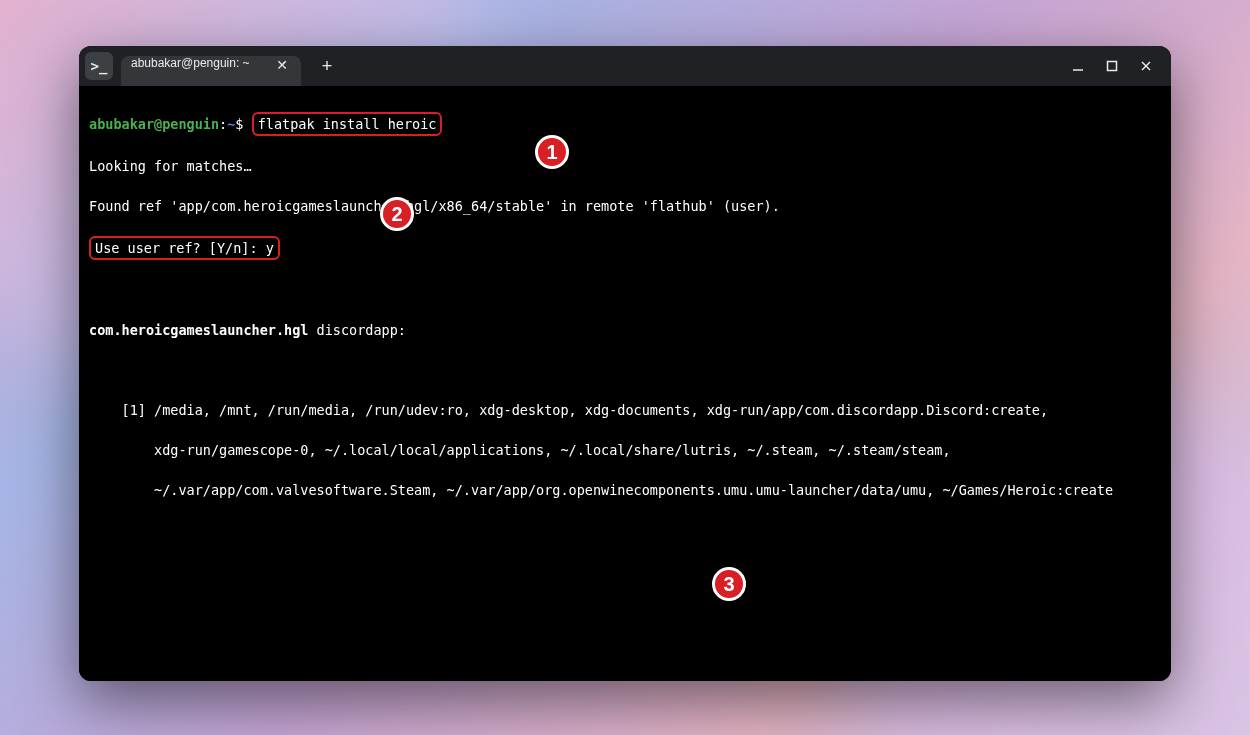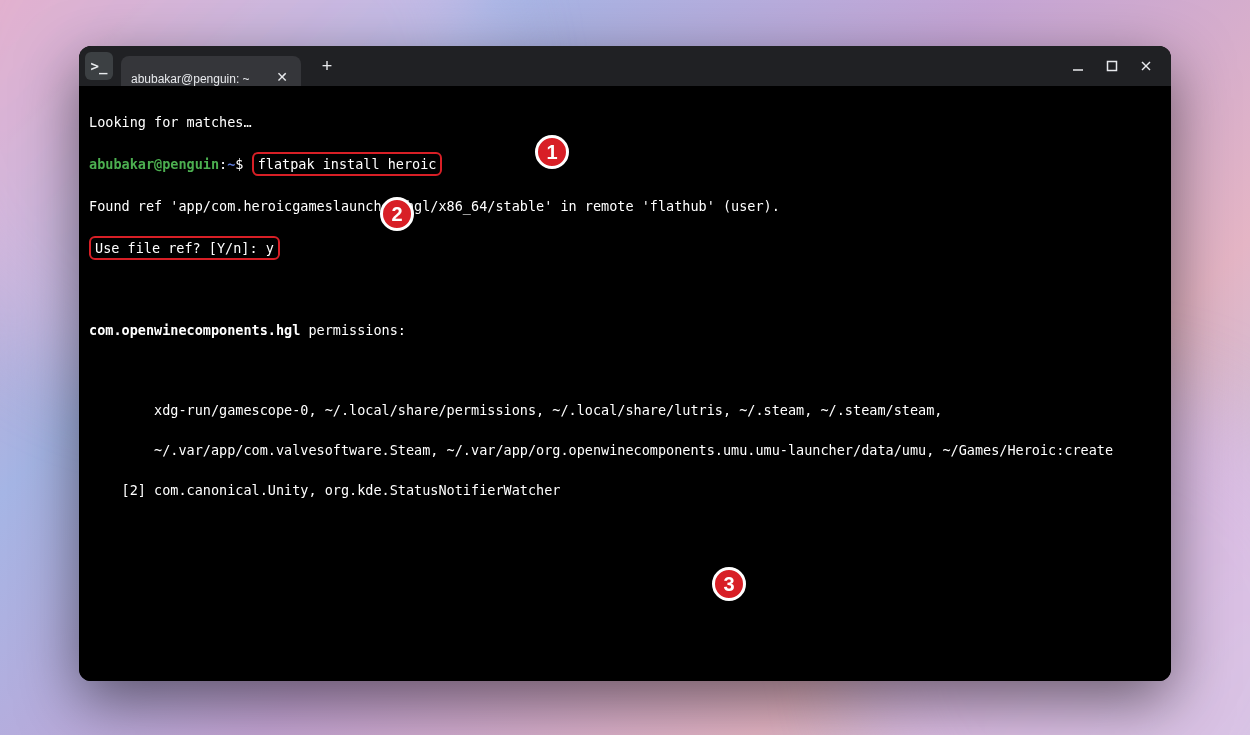--- a/index.html
+++ b/index.html
@@ -65,21 +65,21 @@
     color: #e8eaed;
     font-family: monospace;
     font-size: 14px;
     font-weight: bold;
   }
   .tab {
     height: 30px;
     background: #35363a;
     border-radius: 8px 8px 0 0;
     display: flex;
-    align-items: flex-end;
+    align-items: flex-start;
     padding: 0 10px;
     margin-top: 10px;
     color: #e8eaed;
     font-size: 12px;
     min-width: 180px;
   }
   .tab-title { flex: 1; }
   .tab-close {
     width: 18px;
     height: 18px;
@@ -180,30 +180,30 @@
     </div>
     <div class="win-btn">
       <svg viewBox="0 0 14 14">
           <line x1="3" y1="3" x2="11" y2="11" stroke="#e8eaed" stroke-width="1.5"></line>
           <line x1="11" y1="3" x2="3" y2="11" stroke="#e8eaed" stroke-width="1.5"></line>
         </svg>
     </div>
   </div>
 
   <div class="terminal">
+<span class="row"><span class="prompt-user">abubakar</span><span class="prompt-user">@</span><span class="prompt-host">penguin</span><span>:</span><span class="prompt-path">~</span><span>$</span> <span class="hl-box"><span>flatpak install heroic</span></span></span>
 <span class="row">Looking for matches…</span>
-<span class="row"><span class="prompt-user">abubakar</span><span class="prompt-user">@</span><span class="prompt-host">penguin</span><span>:</span><span class="prompt-path">~</span><span>$</span> <span class="hl-box"><span>flatpak install heroic</span></span></span>
 <span class="row">Found ref 'app/com.heroicgameslauncher.hgl/x86_64/stable' in remote 'flathub' (user).</span>
-<span class="row"><span class="hl-box"><span>Use file ref? [Y/n]: y</span></span></span>
-<span class="row"> </span>
-<span class="row"><span class="pkg-bold">com.openwinecomponents.hgl</span><span> permissions:</span></span>
-<span class="row"> </span>
-<span class="row">        xdg-run/gamescope-0, ~/.local/share/permissions, ~/.local/share/lutris, ~/.steam, ~/.steam/steam,</span>
+<span class="row"><span class="hl-box"><span>Use user ref? [Y/n]: y</span></span></span>
+<span class="row"> </span>
+<span class="row"><span class="pkg-bold">com.heroicgameslauncher.hgl</span><span> discordapp:</span></span>
+<span class="row"> </span>
+<span class="row">    [1] /media, /mnt, /run/media, /run/udev:ro, xdg-desktop, xdg-documents, xdg-run/app/com.discordapp.Discord:create,</span>
+<span class="row">        xdg-run/gamescope-0, ~/.local/local/applications, ~/.local/share/lutris, ~/.steam, ~/.steam/steam,</span>
 <span class="row">        ~/.var/app/com.valvesoftware.Steam, ~/.var/app/org.openwinecomponents.umu.umu-launcher/data/umu, ~/Games/Heroic:create</span>
-<span class="row">    [2] com.canonical.Unity, org.kde.StatusNotifierWatcher</span>
 <span class="row"> </span>
 <span class="row"> </span>
 
 
 
 
 
 
 
 

